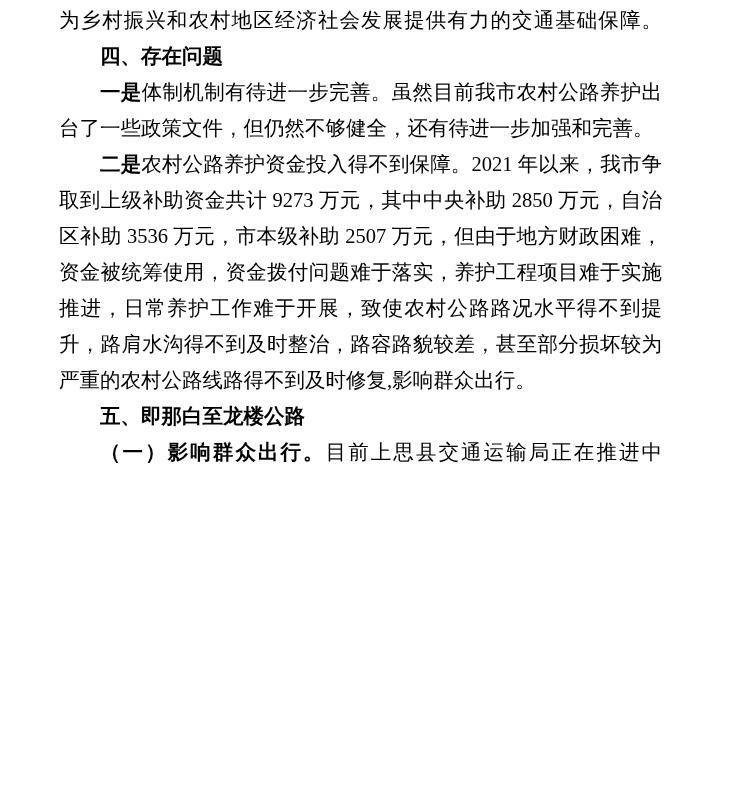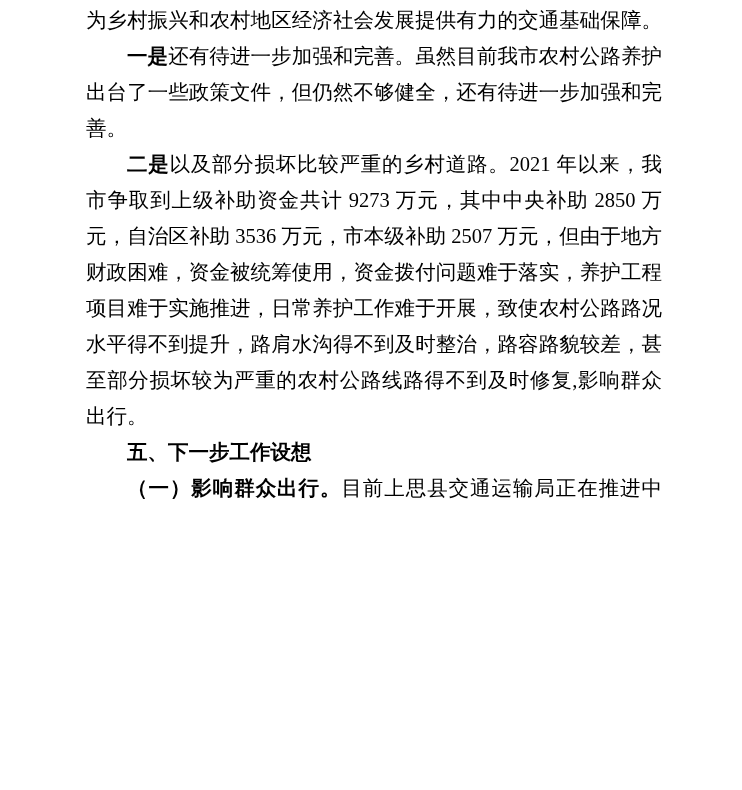--- a/index.html
+++ b/index.html
@@ -7,21 +7,21 @@
     padding: 0;
     background: #ffffff;
   }
   .page {
     position: relative;
     box-sizing: border-box;
     width: 742px;
     height: 790px;
     background: #ffffff;
     overflow: hidden;
-    padding: 2px 80px 0 86px;
+    padding: 2px 80px 0 59px;
     color: #000000;
     font-family: "Liberation Serif", "DejaVu Serif", serif;
     font-size: 20.5px;
     line-height: 36px;
   }
   .doc-body p {
     margin: 0;
     padding: 0;
     text-align: justify;
   }
@@ -46,18 +46,19 @@
   .run-regular {
     font-weight: normal;
   }
 </style>
 </head>
 <body>
 
 <div class="page">
   <div class="doc-body">
       <p class="paragraph justify-last"><span class="run-regular">为乡村振兴和农村地区经济社会发展提供有力的交通基础保障。</span></p>
-      <p class="paragraph indent"><span class="run-bold">一是</span><span class="run-em">还有待进一步加强和完善。</span><span class="run-regular">虽然目前我市农村公路养护出台了一些政策文件，但仍然不够健全，还有待进一步加强和完善。</span></p>
-      <p class="paragraph indent"><span class="run-bold">二是</span><span class="run-em">以及部分损坏比较严重的乡村道路。</span><span class="run-regular">2021 年以来，我市争取到上级补助资金共计 9273 万元，其中中央补助 2850 万元，自治区补助 3536 万元，市本级补助 2507 万元，但由于地方财政困难，资金被统筹使用，资金拨付问题难于落实，养护工程项目难于实施推进，日常养护工作难于开展，致使农村公路路况水平得不到提升，路肩水沟得不到及时整治，路容路貌较差，甚至部分损坏较为严重的农村公路线路得不到及时修复,影响群众出行。</span></p>
-      <p class="heading indent"><span class="run-bold">五、下一步工作设想</span></p>
+      <p class="heading indent"><span class="run-bold">四、存在问题</span></p>
+      <p class="paragraph indent"><span class="run-bold">一是</span><span class="run-em">体制机制有待进一步完善。</span><span class="run-regular">虽然目前我市农村公路养护出台了一些政策文件，但仍然不够健全，还有待进一步加强和完善。</span></p>
+      <p class="paragraph indent"><span class="run-bold">二是</span><span class="run-em">农村公路养护资金投入得不到保障。</span><span class="run-regular">2021 年以来，我市争取到上级补助资金共计 9273 万元，其中中央补助 2850 万元，自治区补助 3536 万元，市本级补助 2507 万元，但由于地方财政困难，资金被统筹使用，资金拨付问题难于落实，养护工程项目难于实施推进，日常养护工作难于开展，致使农村公路路况水平得不到提升，路肩水沟得不到及时整治，路容路貌较差，甚至部分损坏较为严重的农村公路线路得不到及时修复,影响群众出行。</span></p>
+      <p class="heading indent"><span class="run-bold">五、即那白至龙楼公路</span></p>
       <p class="paragraph indent justify-last"><span class="run-bold">（一）影响群众出行。</span><span class="run-regular">目前上思县交通运输局正在推进中</span></p>
     </div>
 </div>
 
 </body></html>

